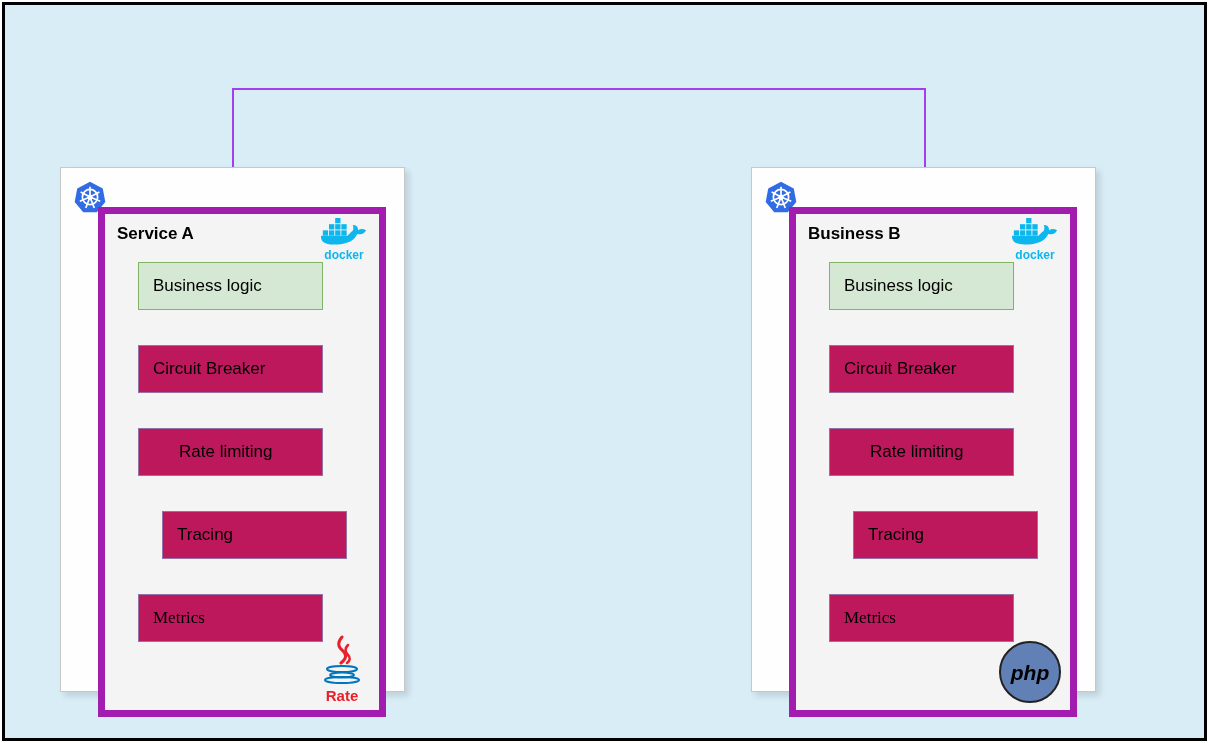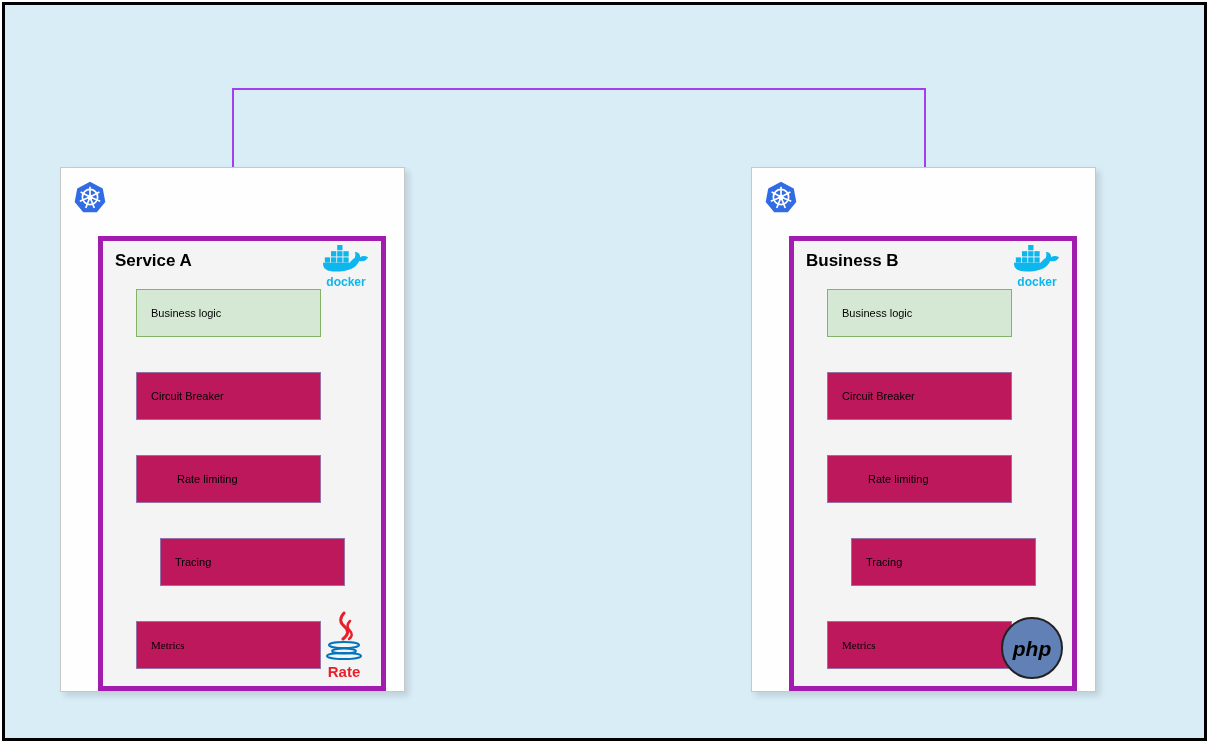--- a/index.html
+++ b/index.html
@@ -27,24 +27,24 @@
   }
   .pod.a { left: 55px; top: 162px; }
   .pod.b { left: 746px; top: 162px; }
   .k8s-icon {
     position: absolute;
     left: 12px; top: 12px;
     width: 34px; height: 34px;
   }
   .service {
     position: absolute;
-    left: 37px; top: 68px;
-    width: 288px; height: 455px;
+    left: 37px; top: 39px;
+    width: 288px; height: 510px;
     background: #f4f4f4;
-    border: 5px solid #a21caf;
+    border: 7px solid #a21caf;
   }
   .service-title {
     position: absolute;
     left: 12px; top: 10px;
     font-size: 17px;
     font-weight: bold;
     color: #000;
   }
   .docker-icon {
     position: absolute;
@@ -64,21 +64,21 @@
     width: 64px; height: 64px;
   }
   .box {
     position: absolute;
     left: 33px;
     width: 185px;
     height: 48px;
     display: flex;
     align-items: center;
     padding-left: 14px;
-    font-size: 11px;
+    font-size: 17px;
     color: #000;
     border: 1px solid;
   }
   .box.green { background: #d5e8d4; border-color: #82b366; }
   .box.purple { background: #be185d; border-color: #9673a6; }
   .box.r0 { top: 48px; }
   .box.r1 { top: 131px; }
   .box.r2 { top: 214px; padding-left: 40px; }
   .box.r3 { top: 297px; margin-left: 24px; }
   .box.r4 { top: 380px; font-family: Liberation Serif, serif; }

